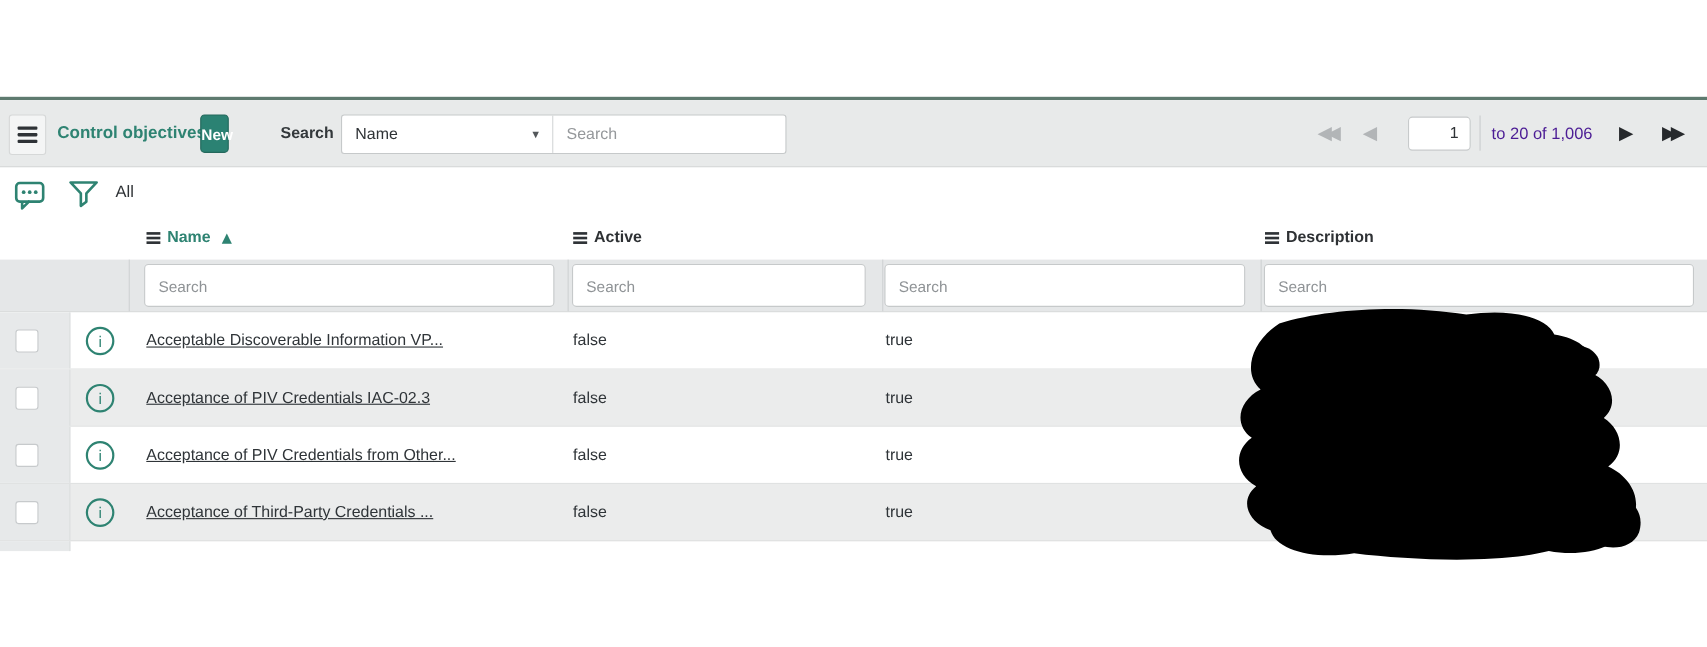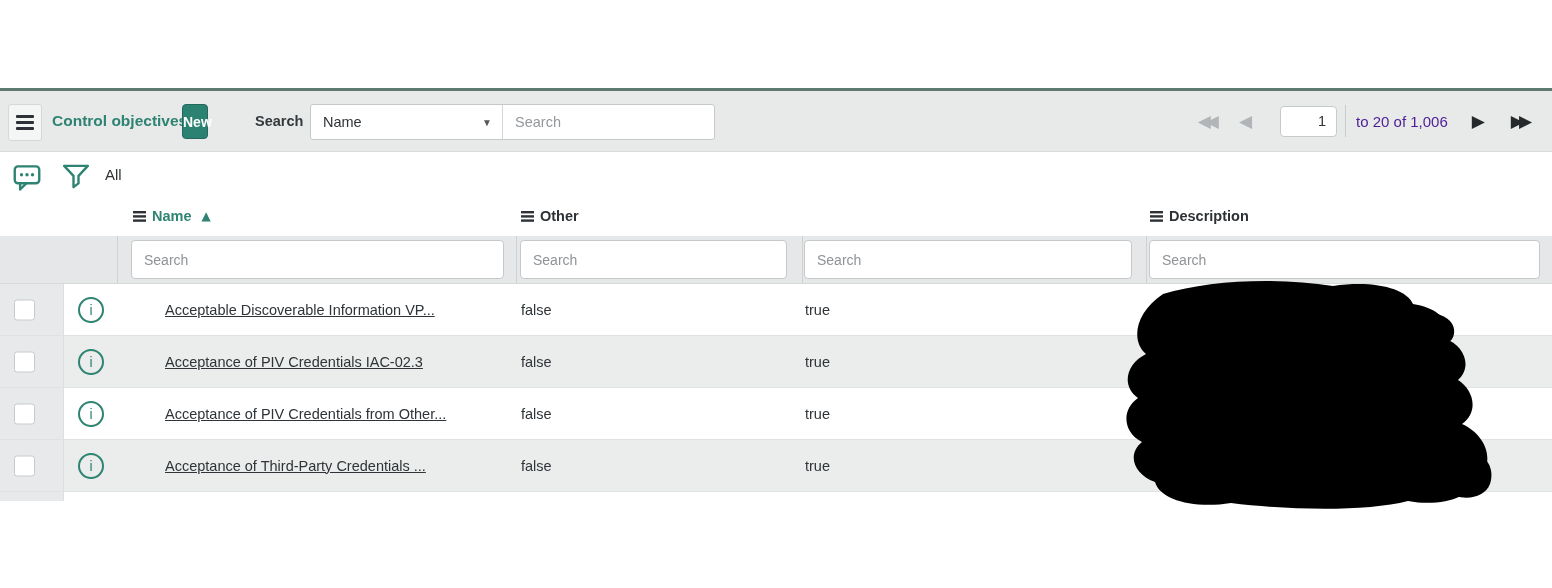--- a/index.html
+++ b/index.html
@@ -51,21 +51,21 @@
 
   
   .rows { position:absolute; left:0; top:284px; width:1552px; }
   .row { position:relative; height:52px; background:#fff; border-bottom:1px solid #e0e2e2; }
   .row.alt { background:#ebecec; }
   .row .gutter { position:absolute; left:0; top:0; width:64px; height:100%; background:#e7e9ea; border-right:1px solid #dcdedf; }
   .row-checkbox { position:absolute; left:14px; top:50%; transform:translateY(-50%); width:21px; height:21px; appearance:none; -webkit-appearance:none; background:#fff; border:1px solid #c7cacc; border-radius:3px; cursor:pointer; }
   .info-btn { position:absolute; left:78px; top:50%; transform:translateY(-50%); width:26px; height:26px; border:2px solid #2e8372; border-radius:50%; background:none; color:#2e8372; font-size:14px; font-weight:500; display:flex; align-items:center; justify-content:center; cursor:pointer; font-family:"Liberation Sans",sans-serif; }
   .cell { position:absolute; top:50%; transform:translateY(-50%); font-size:14.5px; color:#2f3438; }
   .cell-name { left:133px; } .cell-active { left:521px; } .cell-creates { left:805px; }
-  a.record-link { color:#2f3438; text-decoration:underline; cursor:pointer;margin-left:32px; }
+  a.record-link { color:#2f3438; text-decoration:underline; cursor:pointer; }
   .gutter-stub { position:absolute; left:0; top:492px; width:64px; height:9px; background:#e7e9ea; border-right:1px solid #dcdedf; }
 
   
   .redaction { position:absolute; left:1118px; top:280px; width:382px; height:231px; pointer-events:none; }
 </style>
 </head>
 <body>
 
 <div class="page">
 
@@ -146,21 +146,21 @@
       <span class="sort-arrow">▲</span>
     </button>
     <button class="colhead" style="left:521px;">
       <span class="bars-icon">
         <svg width="13" height="11" viewBox="0 0 13 11">
             <rect width="13" height="2.4" fill="#2e3236"></rect>
             <rect y="4.2" width="13" height="2.4" fill="#2e3236"></rect>
             <rect y="8.4" width="13" height="2.4" fill="#2e3236"></rect>
           </svg>
       </span>
-      <span class="col-label">Other</span>
+      <span class="col-label">Active</span>
     </button>
     <button class="colhead" style="left:1150px;">
       <span class="bars-icon">
         <svg width="13" height="11" viewBox="0 0 13 11">
             <rect width="13" height="2.4" fill="#2e3236"></rect>
             <rect y="4.2" width="13" height="2.4" fill="#2e3236"></rect>
             <rect y="8.4" width="13" height="2.4" fill="#2e3236"></rect>
           </svg>
       </span>
       <span class="col-label">Description</span>

